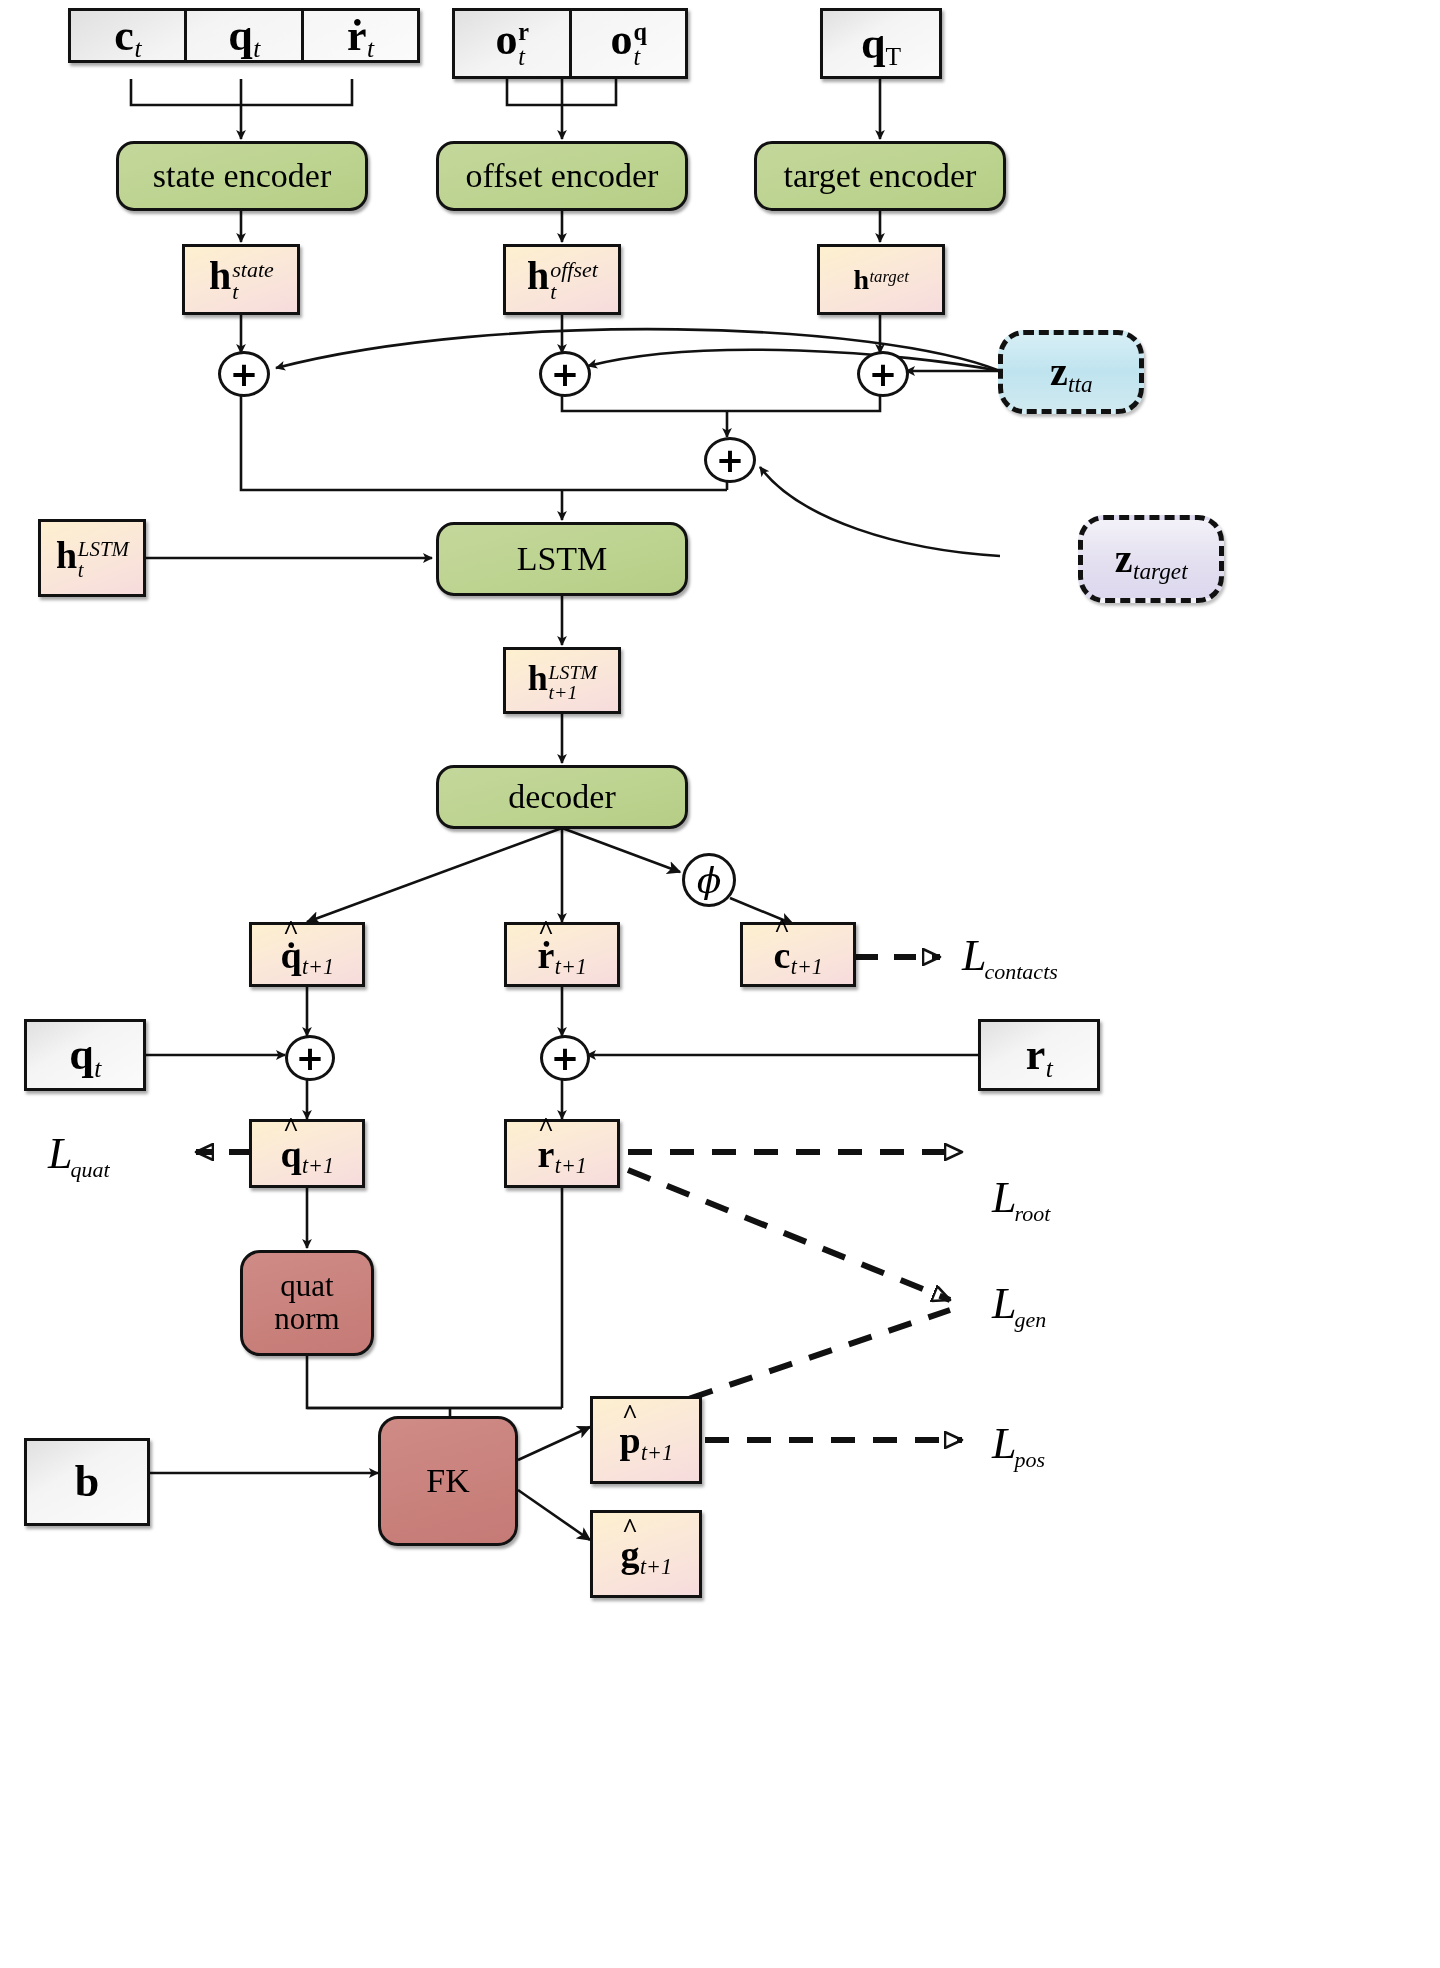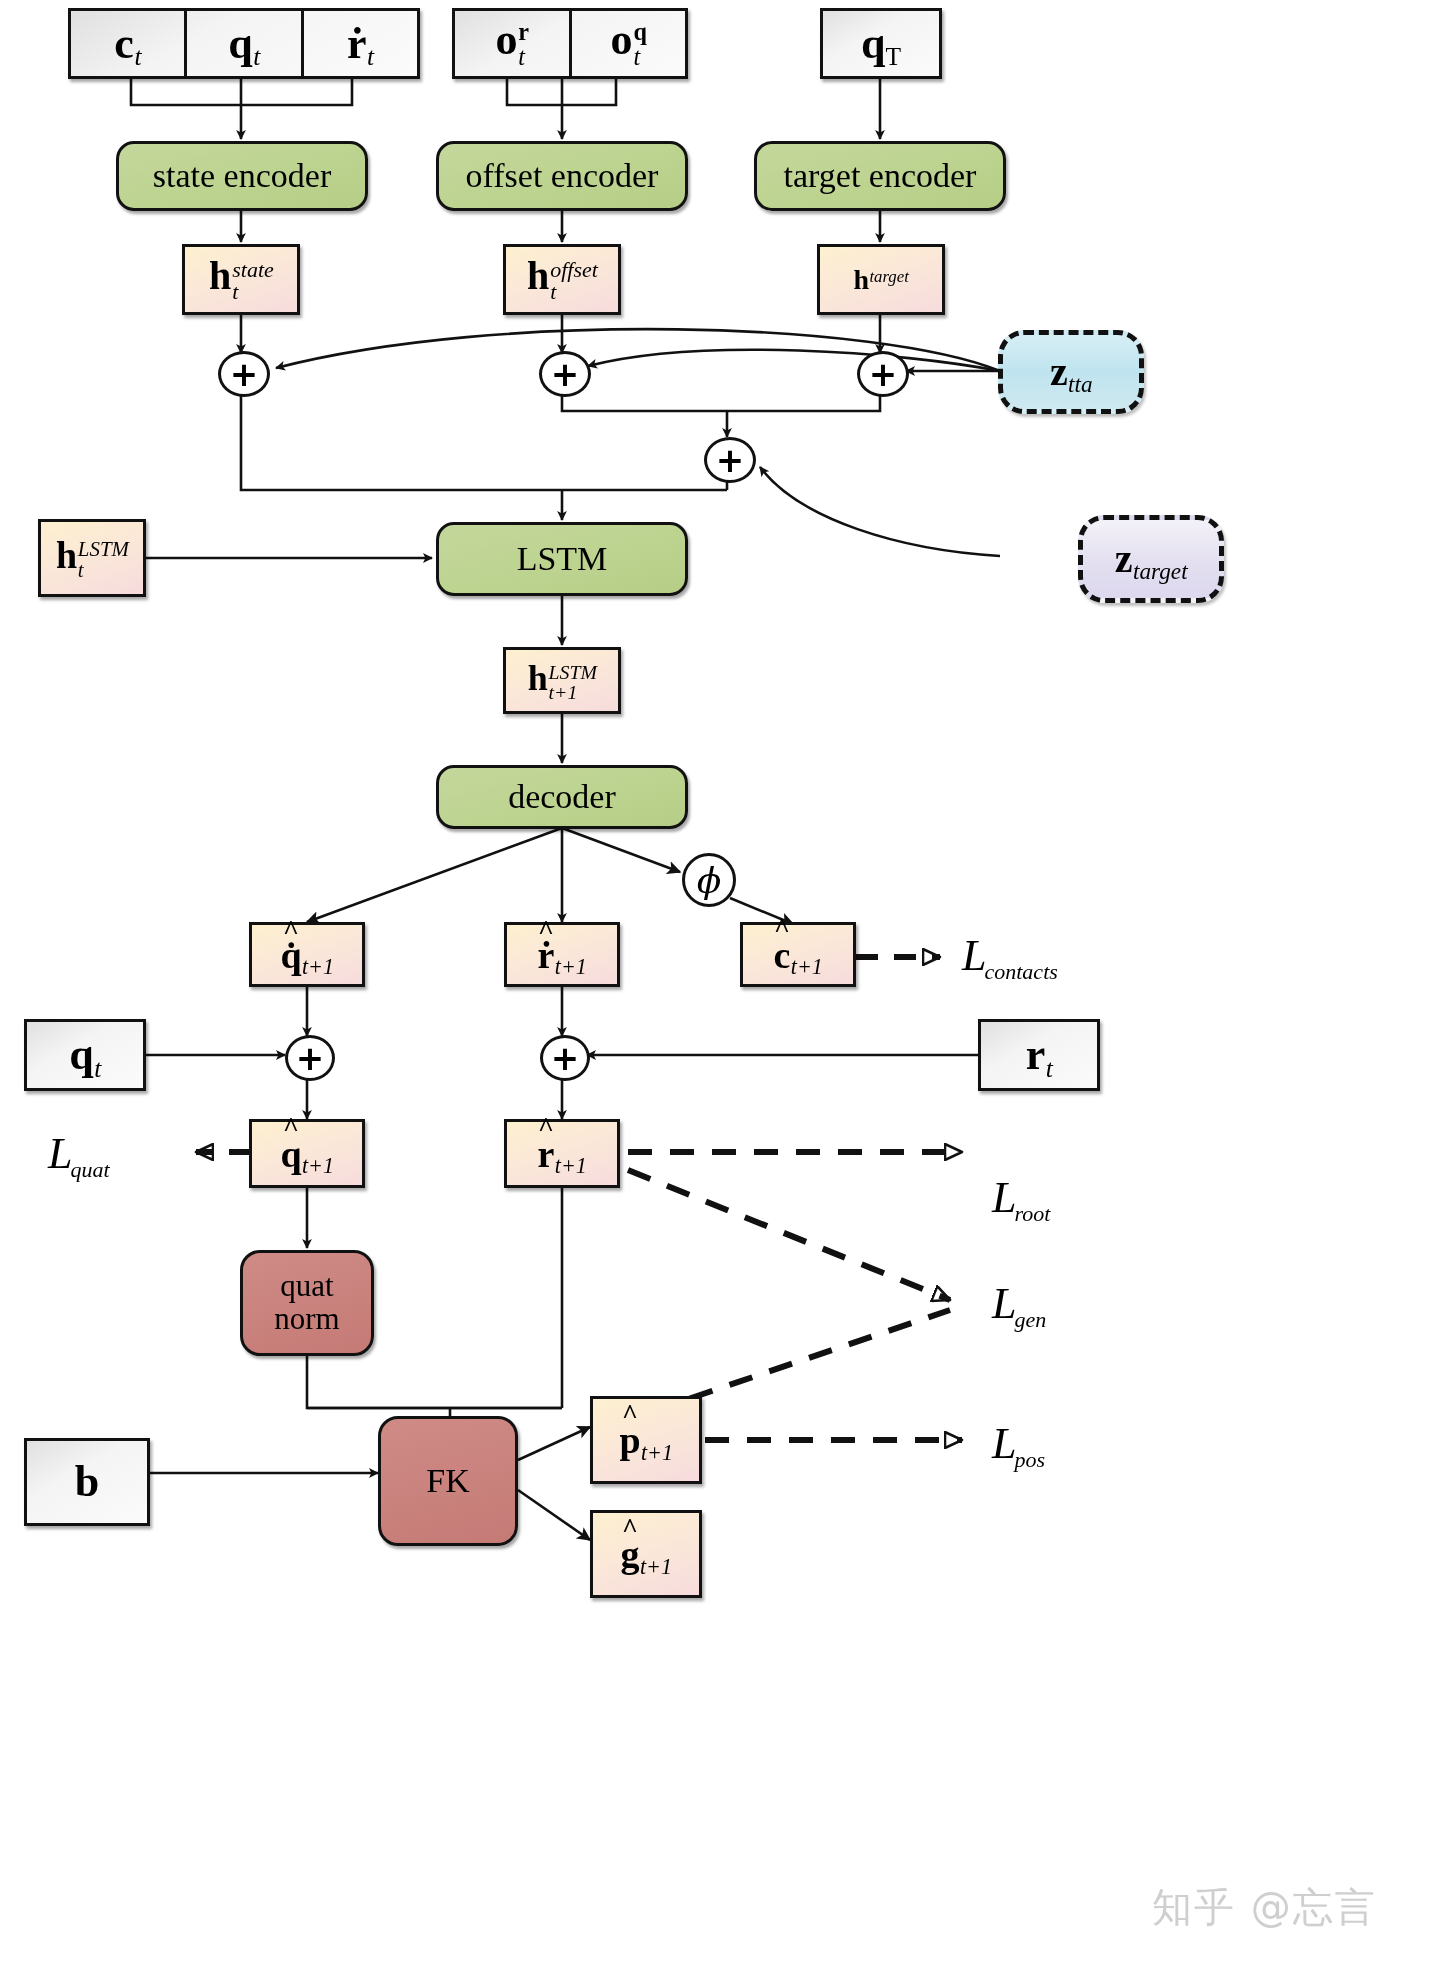--- a/index.html
+++ b/index.html
@@ -177,21 +177,21 @@
 
     <path d="M518,1460 L590,1427" marker-end="url(#ahb)"></path>
     <path d="M518,1490 L590,1540" marker-end="url(#ahb)"></path>
 
     <path d="M705,1440 L962,1440" stroke-width="6" stroke-dasharray="24,18" marker-end="url(#tri)"></path>
 
     <path d="M650,1412 L950,1310" stroke-width="6" stroke-dasharray="24,18"></path>
   </g>
 </svg>
 
-<div class="node inbox" style="left:68px;top:8px;width:352px;height:71px;">
+<div class="node inbox" style="left:68px;top:8px;width:352px;height:55px;">
   <div class="seg">
     <span class="m" style="font-size:44px;"><span class="bb">c</span><span class="sub">t</span></span>
   </div>
   <div class="seg">
     <span class="m" style="font-size:44px;"><span class="bb">q</span><span class="sub">t</span></span>
   </div>
   <div class="seg">
     <span class="m" style="font-size:44px;"><span class="bb">ṙ</span><span class="sub">t</span></span>
   </div>
 </div>
@@ -342,15 +342,14 @@
   <span class="m" style="font-size:38px;">
     <span class="bb" style="position:relative;">p<span style="position:absolute;left:50%;top:-0.66em;transform:translateX(-50%);font-size:.72em;">^</span></span><span class="sub">t+1</span>
   </span>
 </div>
 <div class="node hbox" style="left:590px;top:1510px;width:112px;height:88px;">
   <span class="m" style="font-size:38px;">
     <span class="bb" style="position:relative;">g<span style="position:absolute;left:50%;top:-0.66em;transform:translateX(-50%);font-size:.72em;">^</span></span><span class="sub">t+1</span>
   </span>
 </div>
 
-<div class="watermark" style="left:1152px;top:1880px;">知乎 @忘言</div>
 
 </div>
 
 </body></html>

